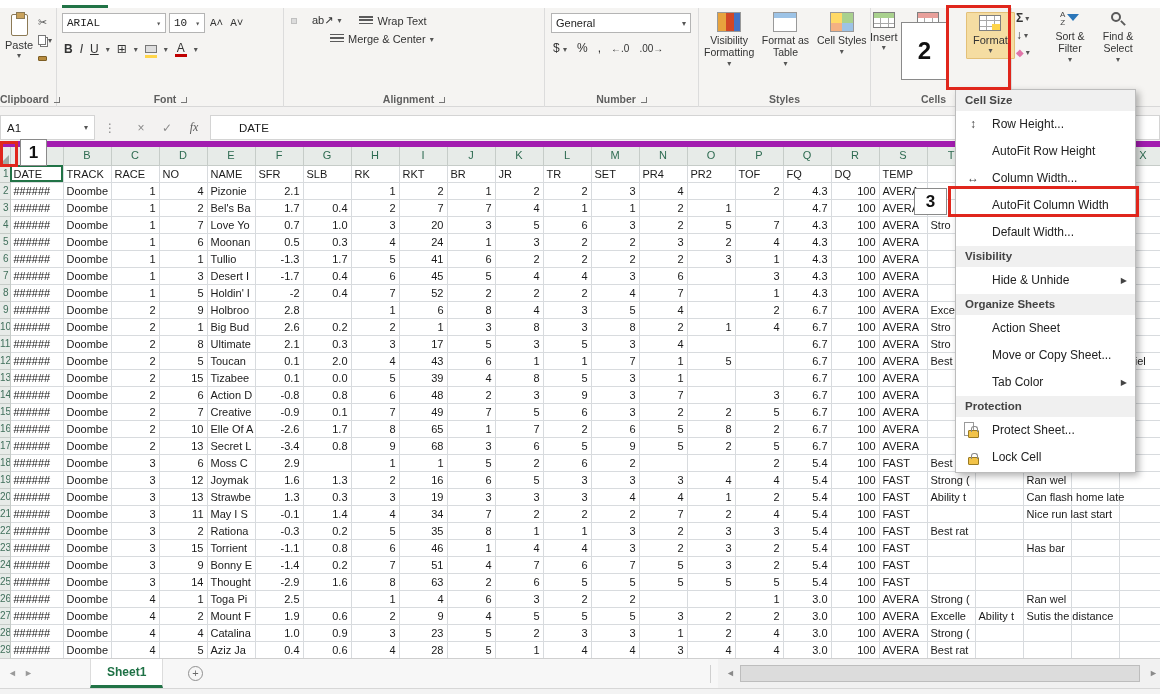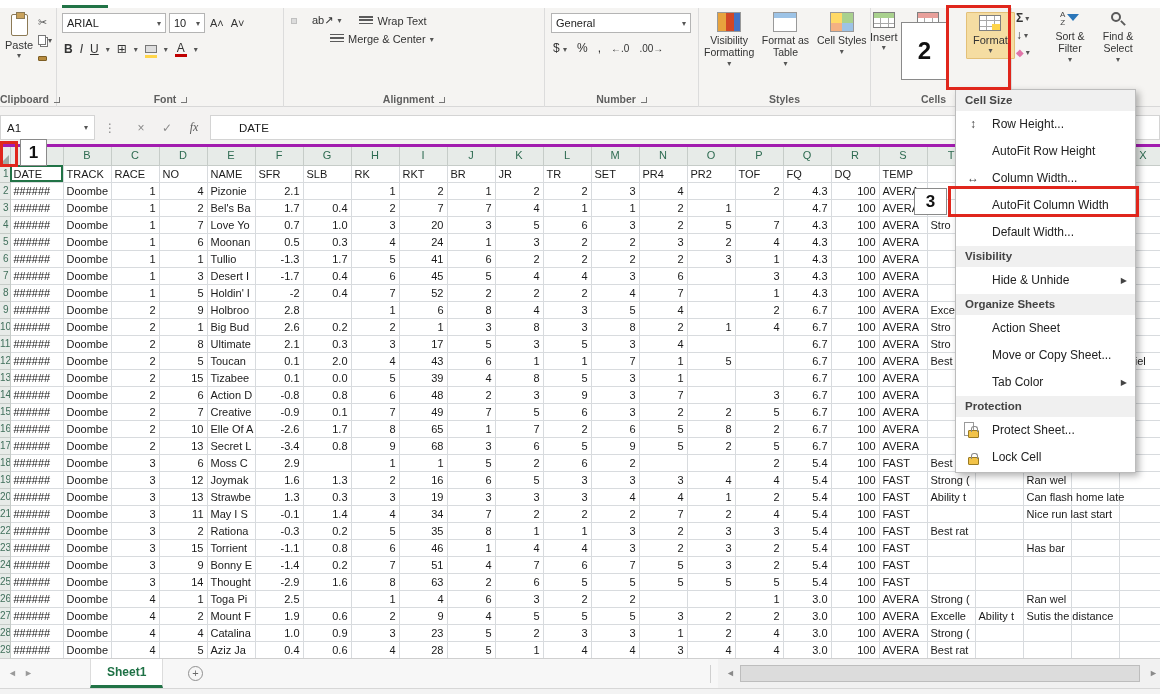--- a/index.html
+++ b/index.html
@@ -24,21 +24,21 @@
   #paste-btn { width:30px; padding-top:2px; }
   .icon-clipboard { position:relative; width:17px; height:22px; background:#fff; border:1px solid #8c7a55; border-radius:2px; }
   .icon-clipboard::before { content:''; position:absolute; left:4px; top:-3px; width:7px; height:5px; background:#c9a25c; border:1px solid #8c7a55; }
   #paste-btn .blabel { margin-top:3px; font-size:11px; color:#333; }
   .minis { display:flex; flex-direction:column; gap:4px; margin-left:4px; padding-top:3px; }
   .mini { display:flex; align-items:center; gap:2px; height:14px; font-size:11px; color:#555; }
   .ic-copy { position:relative; width:8px; height:10px; background:#fff; border:1px solid #777; box-shadow:2px 2px 0 -1px #fff,2px 2px 0 0 #777; }
   .ic-painter { width:9px; height:5px; background:#b78b3e; border:1px solid #7d5e24; border-radius:1px; }
 
   
-  .g-font-r1 { display:flex; gap:3px; padding:5px 0 0 4px; align-items:center; }
+  .g-font-r1 { display:flex; gap:3px; padding:5px 0 0 4px; align-items:center;font-family:Liberation Mono, monospace; }
   .selbox { background:#fff; border:1px solid #b4b4b4; height:20px; display:flex; align-items:center; justify-content:space-between; padding:0 4px; font-size:11px; color:#222; }
   #font-name-box { width:104px; }
   #font-size-box { width:36px; }
   .grow-btn { font-size:11px; color:#333; padding:0 2px; }
   .g-font-r2 { display:flex; gap:7px; padding:8px 0 0 6px; align-items:center; font-size:12px; color:#333; }
   .bld { font-weight:bold; }
   .itl { font-style:italic; }
   .und { text-decoration:underline; }
   .ic-fontcolor { display:inline-block; text-align:center; }
   .ic-fontcolor .bar { display:block; width:12px; height:3px; background:#c00000; margin-top:-1px; }
@@ -80,21 +80,21 @@
   .clear-d { color:#e075a8; font-size:10px; }
   .editbig { width:48px; display:flex; flex-direction:column; align-items:center; font-size:10.5px; color:#333; text-align:center; line-height:12px; }
   .ic-sort { position:relative; width:20px; height:18px; margin-bottom:1px; }
   .ic-sort .az { position:absolute; left:0; top:0; font-size:8px; line-height:8px; color:#444; }
   .ic-sort .funnel { position:absolute; right:1px; top:3px; width:0; height:0; border:6px solid transparent; border-top:7px solid #2b76b9; }
   .ic-find { position:relative; width:18px; height:18px; margin-bottom:1px; }
   .ic-find .lens { position:absolute; left:2px; top:1px; width:10px; height:10px; border:2px solid #5a5a5a; border-radius:50%; }
   .ic-find .handle { position:absolute; left:11px; top:11px; width:6px; height:2px; background:#5a5a5a; transform:rotate(45deg); }
 
   
-  #formulabar { position:absolute; left:0; top:107px; width:1160px; height:40px; background:#f3f2f1; border-bottom:3px solid #a21caf; }
+  #formulabar { position:absolute; left:0; top:107px; width:1160px; height:40px; background:#f3f2f1; border-bottom:6px solid #a21caf; }
   #name-box { position:absolute; left:0; top:8px; width:95px; height:25px; background:#fff; border:1px solid #d4d4d4; display:flex; align-items:center; justify-content:space-between; padding:0 6px; font-size:11.5px; }
   .fb-ico { position:absolute; top:8px; height:25px; display:flex; align-items:center; justify-content:center; color:#8a8a8a; font-size:12px; }
   #fb-dots { left:103px; width:14px; }
   #fb-cancel { left:130px; width:22px; }
   #fb-check { left:156px; width:22px; }
   #fb-fx { left:182px; width:24px; font-style:italic; color:#5b5b5b; font-family:"Liberation Serif","DejaVu Serif",serif; }
   #formula-field { position:absolute; left:210px; top:8px; right:0; height:25px; background:#fff; border:1px solid #d4d4d4; display:flex; align-items:center; padding-left:28px; font-size:11.5px; }
 
   
   #sheet { position:absolute; left:0; top:147px; width:1160px; height:511px; overflow:hidden; background:#fff; }

